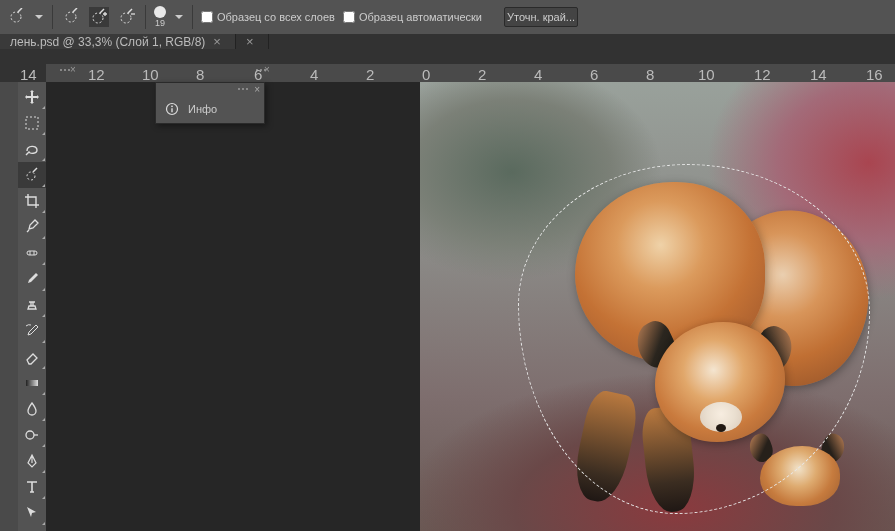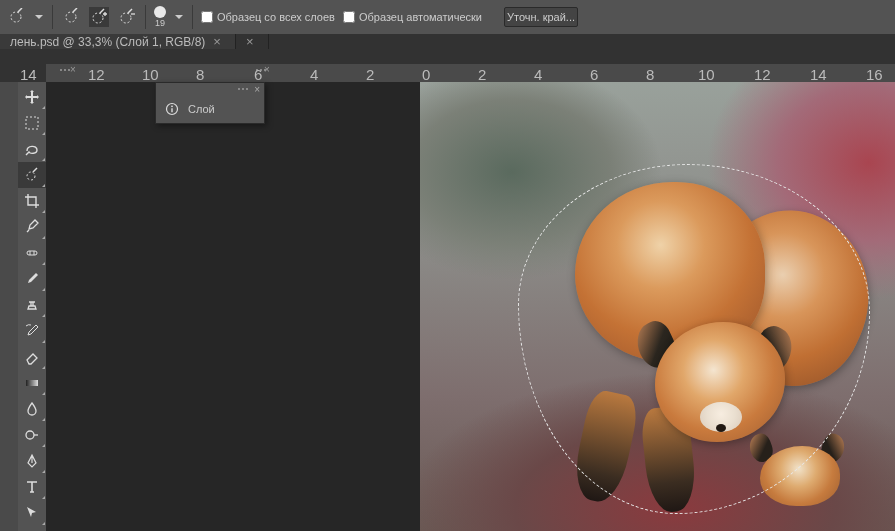--- a/index.html
+++ b/index.html
@@ -331,15 +331,15 @@
     <span class="x">×</span>
   </div>
   <div class="panel-item">
     <span class="panel-icon">
       <svg viewBox="0 0 14 14">
           <circle cx="7" cy="7" r="5.5" fill="none" stroke="#ddd" stroke-width="1.2"></circle>
           <circle cx="7" cy="4.3" r="0.9" fill="#ddd"></circle>
           <path d="M7 6.3v4" stroke="#ddd" stroke-width="1.4"></path>
         </svg>
     </span>
-    <span>Слой</span>
+    <span>Инфо</span>
   </div>
 </div>
 
 </body></html>

